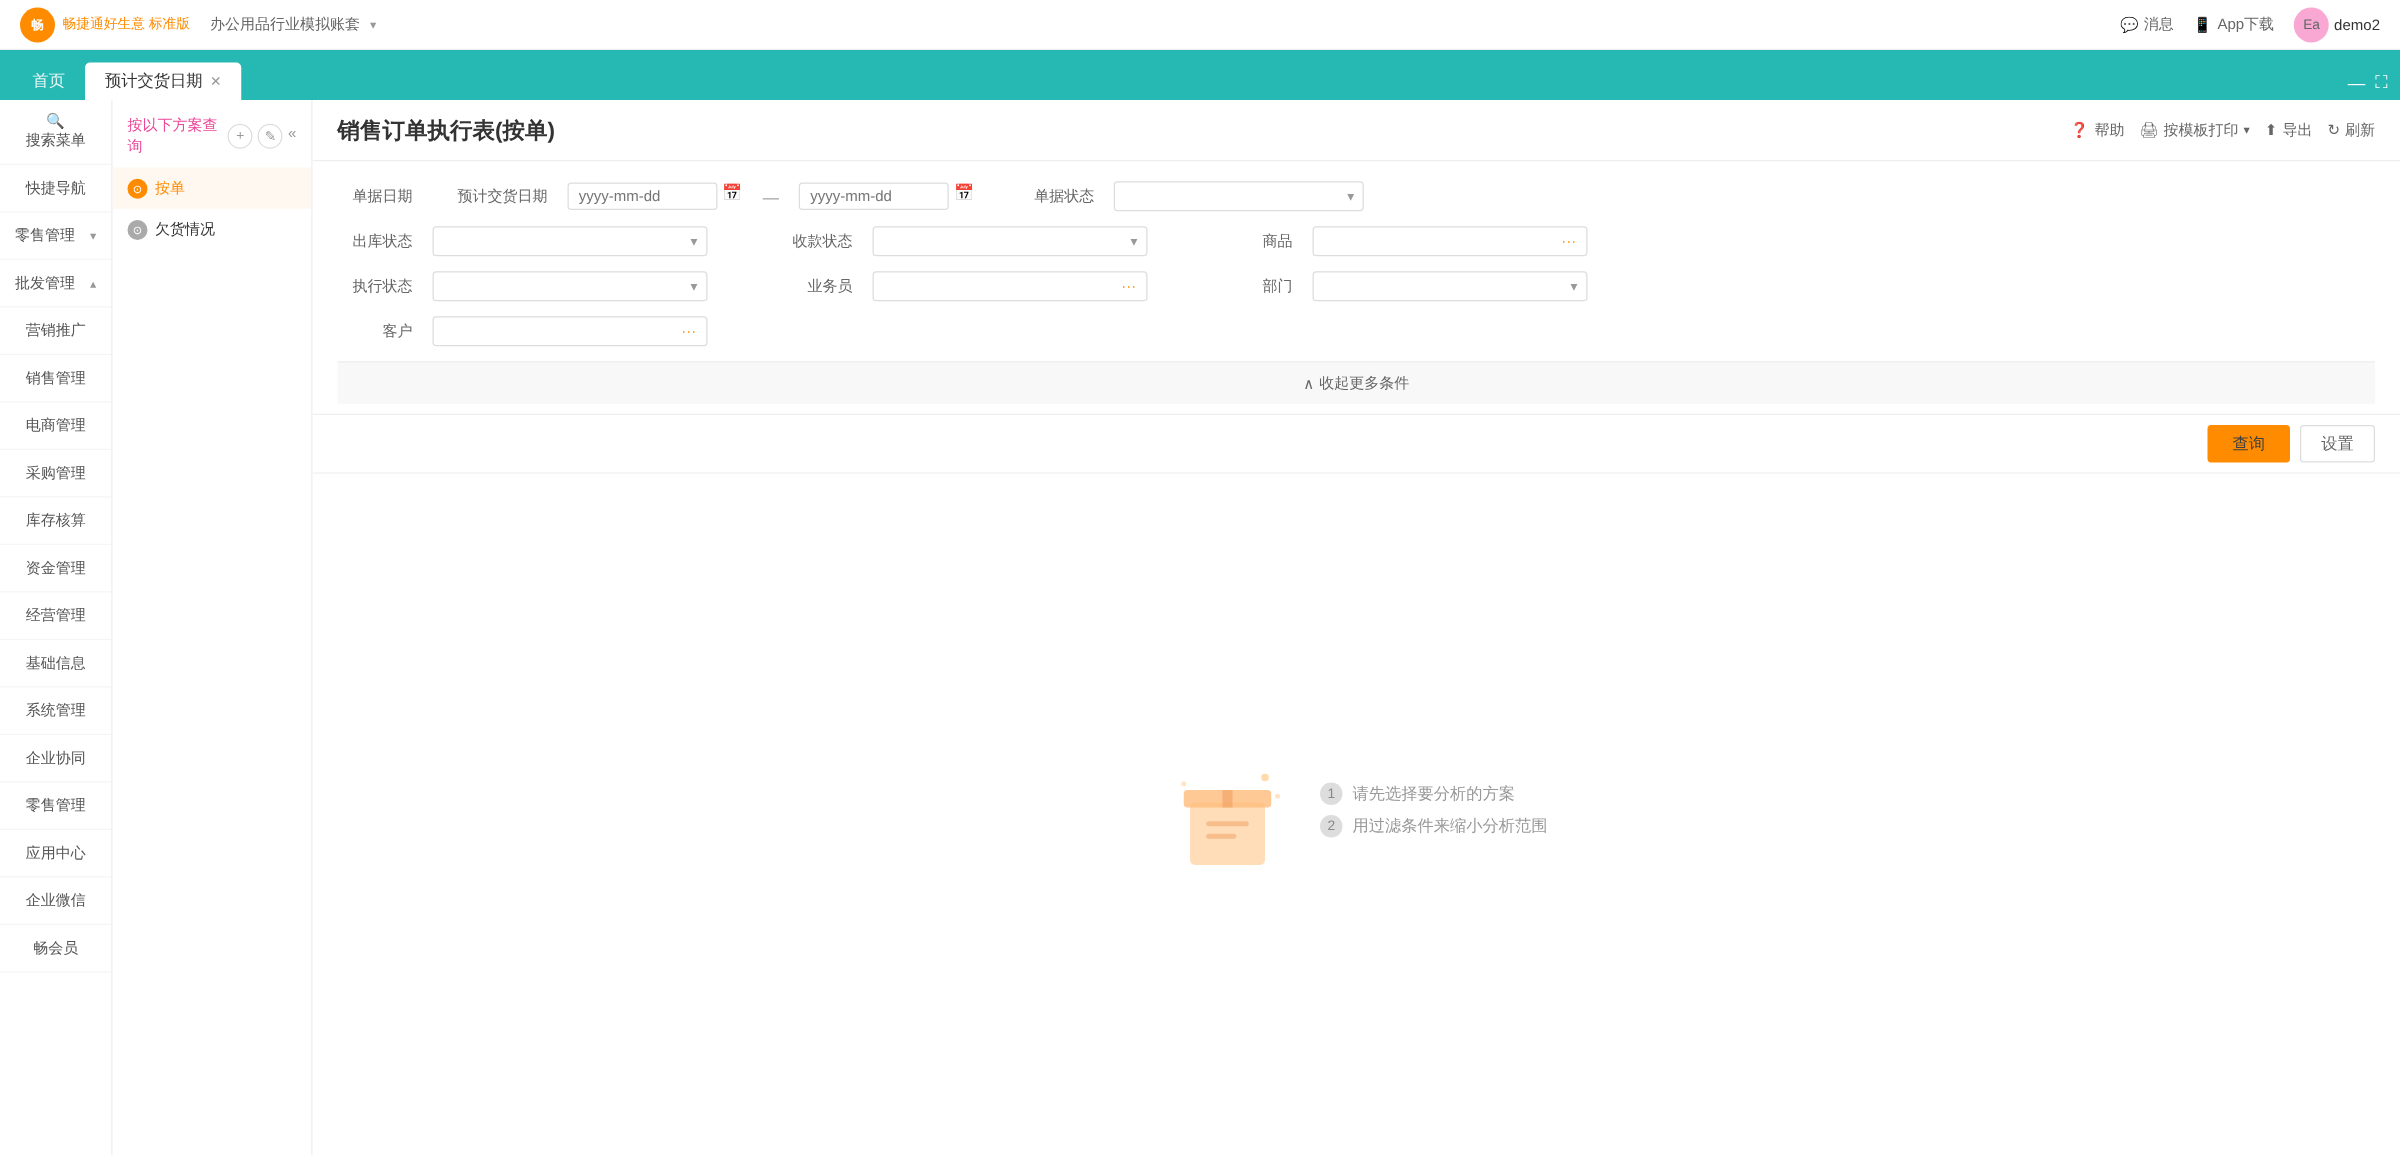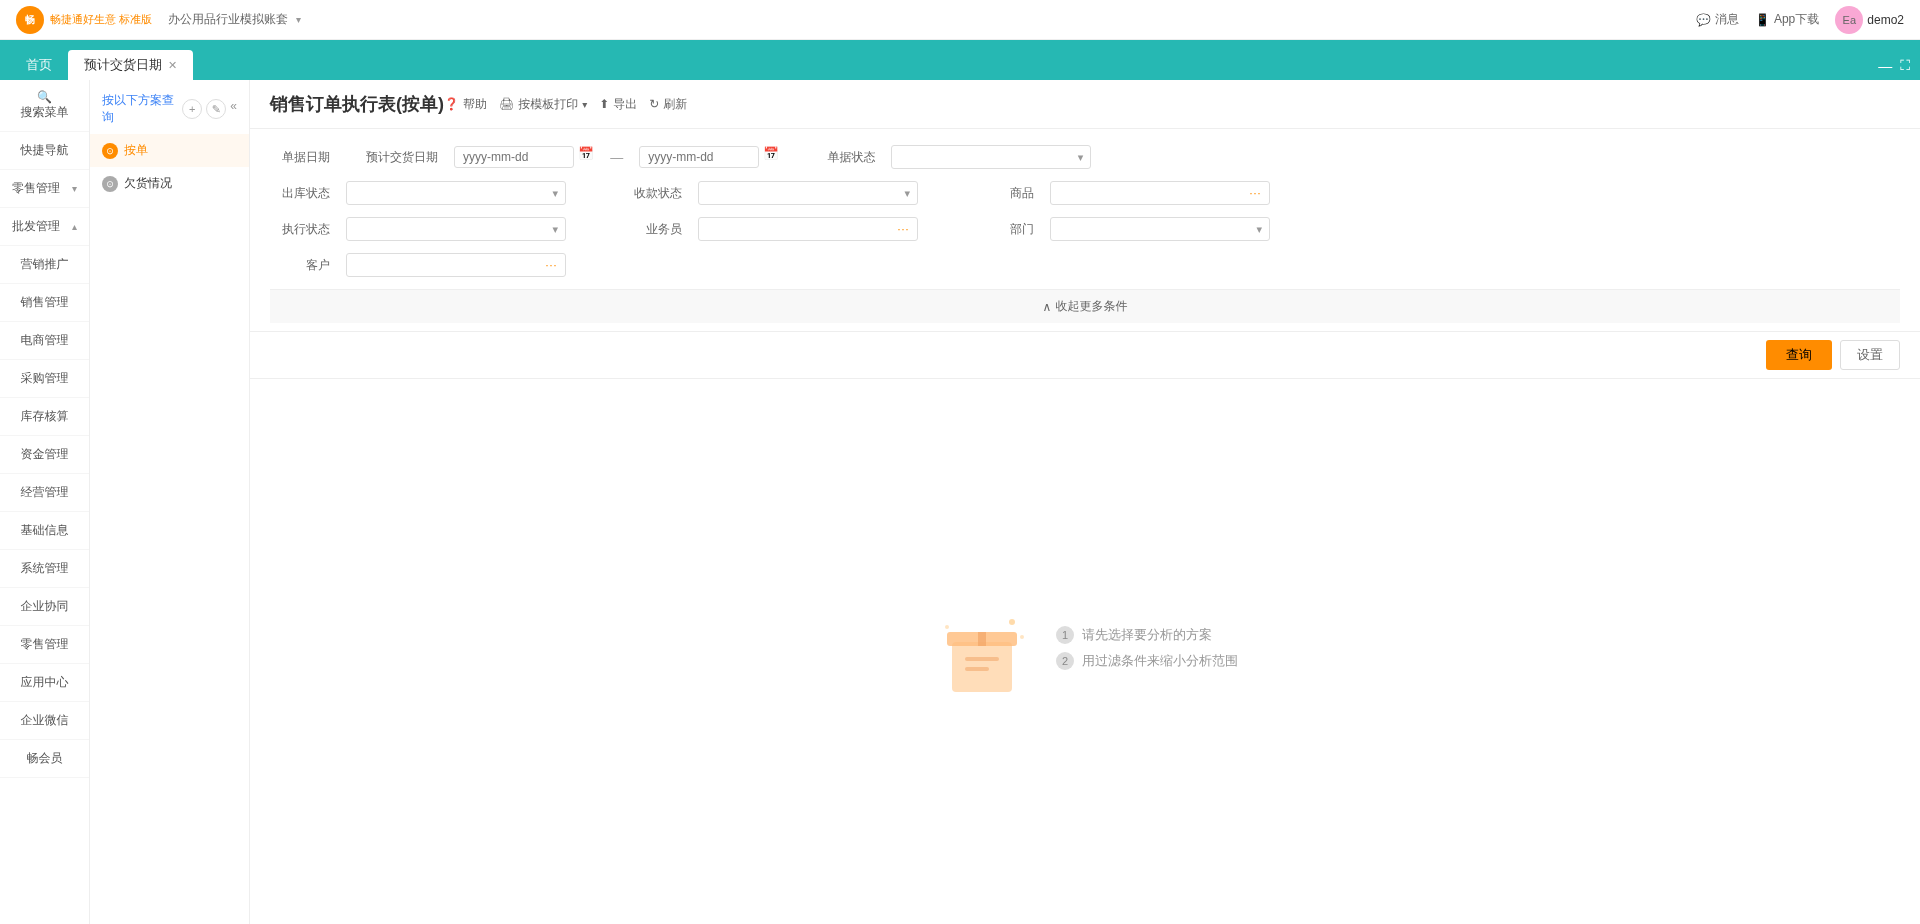--- a/index.html
+++ b/index.html
@@ -122,20 +122,21 @@
     
     .right-content { flex: 1; display: flex; flex-direction: column; overflow: hidden; }
 
     
     .page-header {
       background: #fff;
       padding: 12px 20px 0;
       border-bottom: 1px solid #eee;
       display: flex;
       align-items: center;
+      justify-content: space-between;
       flex-shrink: 0;
     }
     .page-title { font-size: 18px; font-weight: 600; color: #333; padding-bottom: 12px; }
     .page-actions { display: flex; align-items: center; gap: 12px; padding-bottom: 12px; }
     .page-action-btn {
       display: flex; align-items: center; gap: 4px;
       font-size: 12px; color: #666; cursor: pointer;
     }
 
     
@@ -209,21 +210,21 @@
       padding: 8px 20px;
       display: flex;
       align-items: center;
       justify-content: flex-end;
       border-bottom: 1px solid #eee;
       gap: 8px;
       flex-shrink: 0;
     }
     .btn-primary {
       background: #ff8c00;
-      color: #000000;
+      color: #404040;
       border: none;
       padding: 6px 20px;
       border-radius: 3px;
       font-size: 13px;
       cursor: pointer;
     }
     .btn-secondary {
       background: #fff;
       color: #666;
       border: 1px solid #ddd;
@@ -374,21 +375,21 @@
     <div class="sidebar-item">
       <span>畅会员</span>
     </div>
   </div>
 
   <div class="content-area">
     <div class="content-wrapper">
 
       <div class="left-panel">
         <div class="left-panel-header">
-          <span style="font-size:12px;color:#3b82f6;">按以下方案查询</span>
+          <span style="font-size:12px;color:#ec4899;">按以下方案查询</span>
           <div class="left-panel-actions">
             <div class="icon-btn">
               <span>+</span>
             </div>
             <div class="icon-btn">
               <span>✎</span>
             </div>
             <div class="collapse-btn">
               <span>«</span>
             </div>

